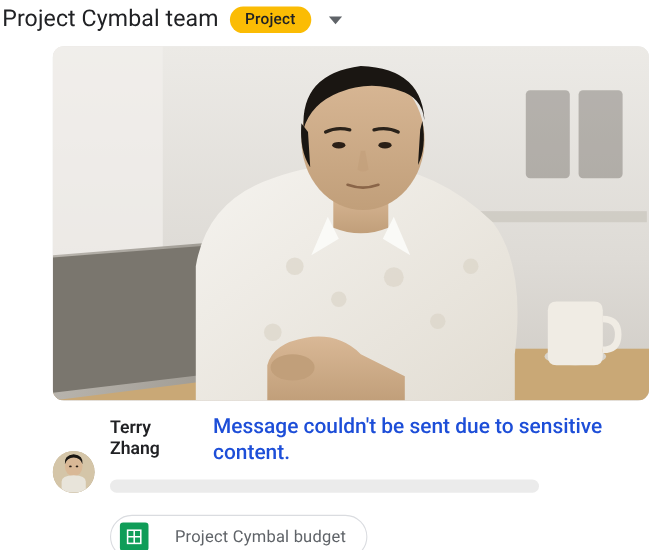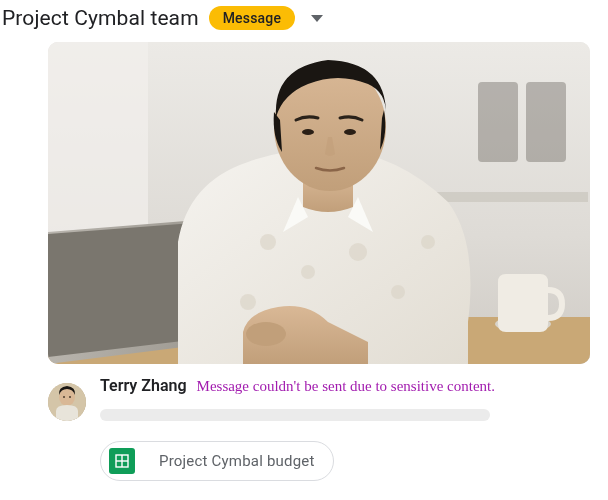--- a/index.html
+++ b/index.html
@@ -79,24 +79,23 @@
       display: flex;
       align-items: baseline;
       gap: 10px;
     }
     .sender-name {
       font-size: 16px;
       font-weight: 600;
       color: #202124;
     }
     .error-text {
-      font-size: 15px;
+      font-size: 19px;
       font-weight: 500;
-      color: #a21caf;
-      font-family: Liberation Serif, serif;
+      color: #1d4ed8;
     }
     .message-bar {
       margin-top: 14px;
       width: 390px;
       height: 12px;
       background: #ebebeb;
       border-radius: 6px;
     }
     .attachment-chip {
       display: inline-flex;
@@ -127,21 +126,21 @@
       letter-spacing: 0.2px;
     }
   </style>
 </head>
 <body>
 
 
 
 <div class="header">
   <span class="room-title">Project Cymbal team</span>
-  <span class="external-badge">Message</span>
+  <span class="external-badge">Project</span>
   <span class="dropdown-icon"></span>
 </div>
 
 <div class="hero-image">
   <svg class="hero-svg" viewBox="0 0 542 322" preserveAspectRatio="xMidYMid slice">
     <defs>
       <linearGradient id="bg" x1="0" y1="0" x2="0" y2="1">
         <stop offset="0%" stop-color="#eceae6"></stop>
         <stop offset="60%" stop-color="#dedbd6"></stop>
         <stop offset="100%" stop-color="#cfcbc5"></stop>

